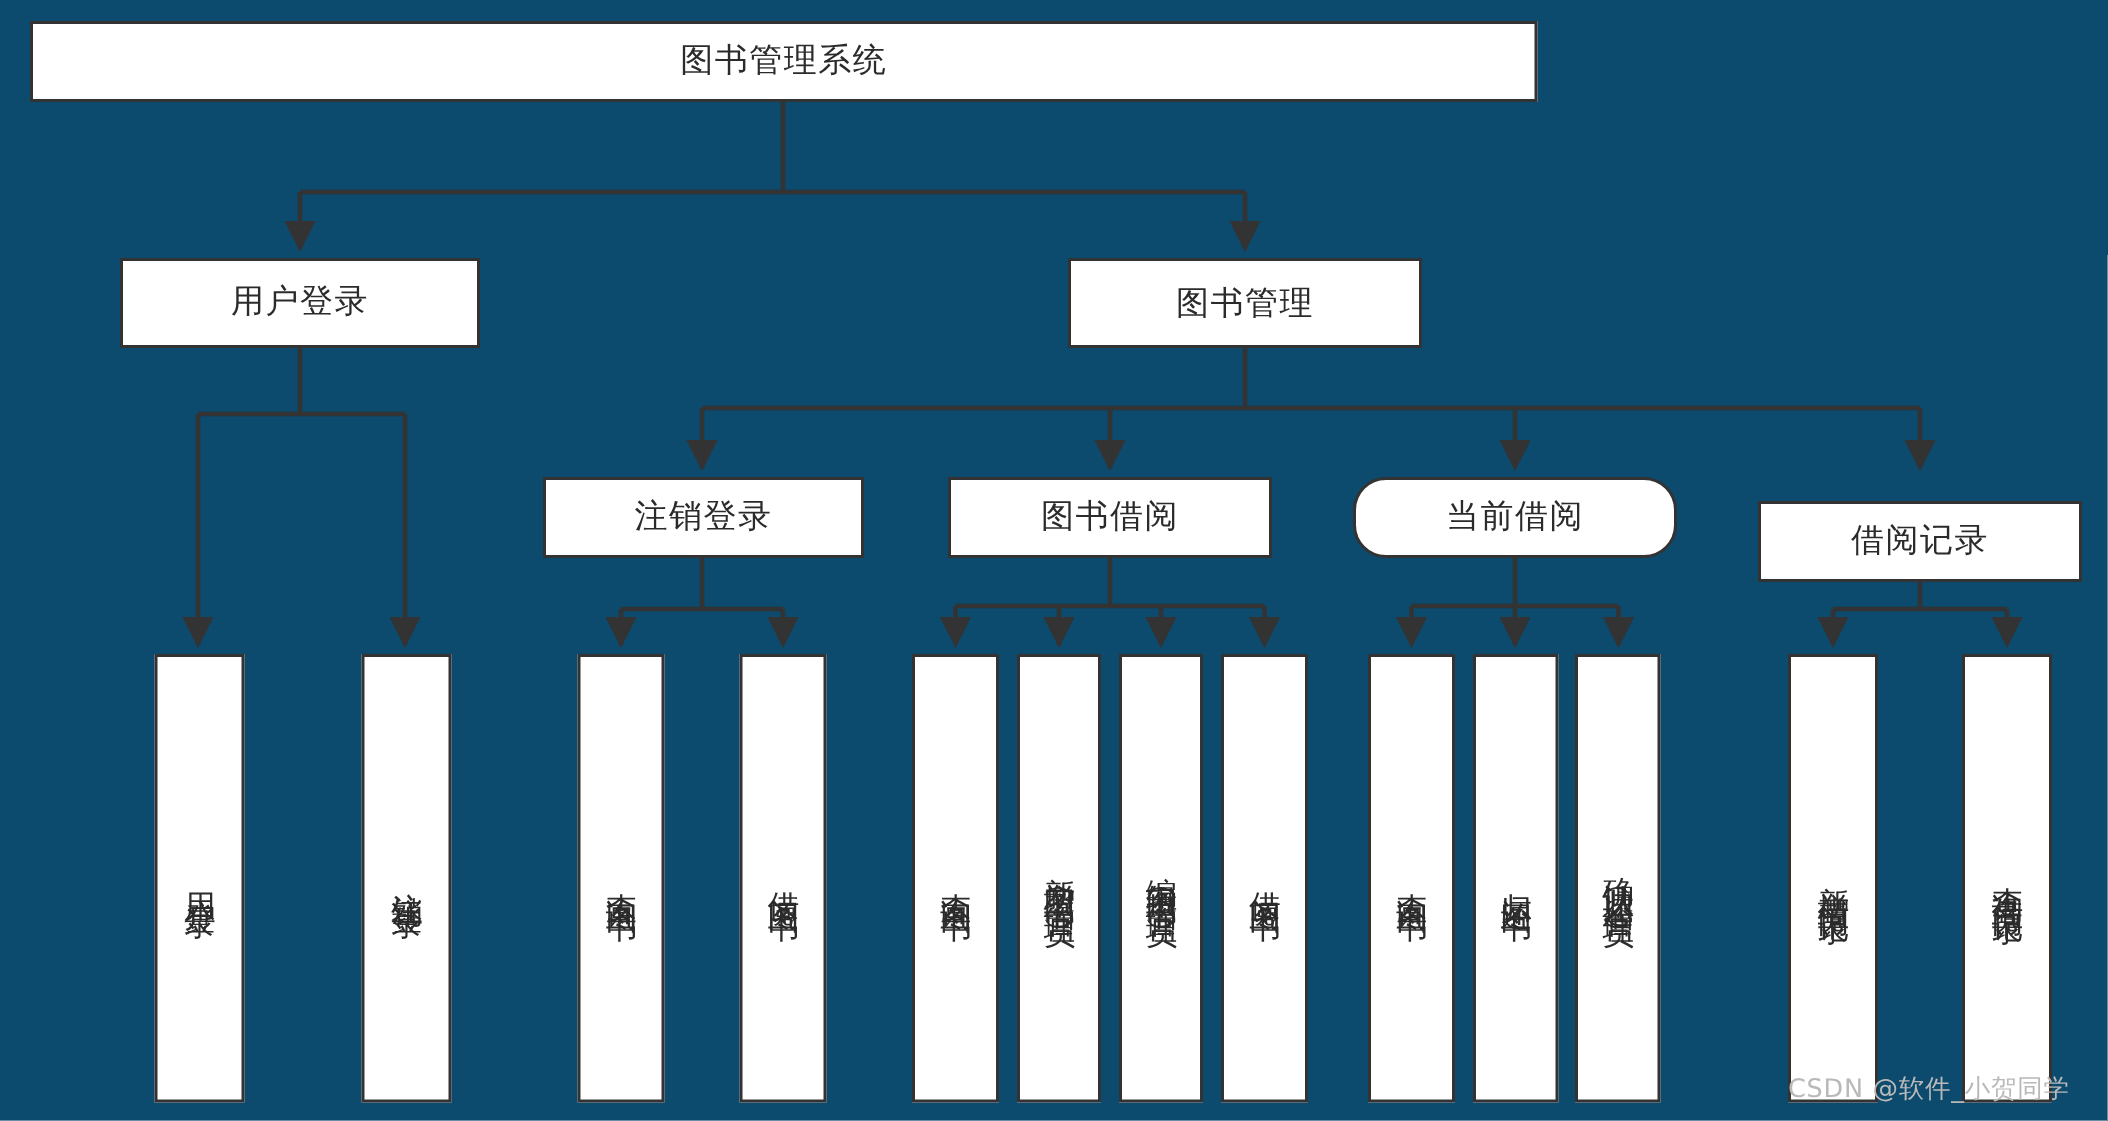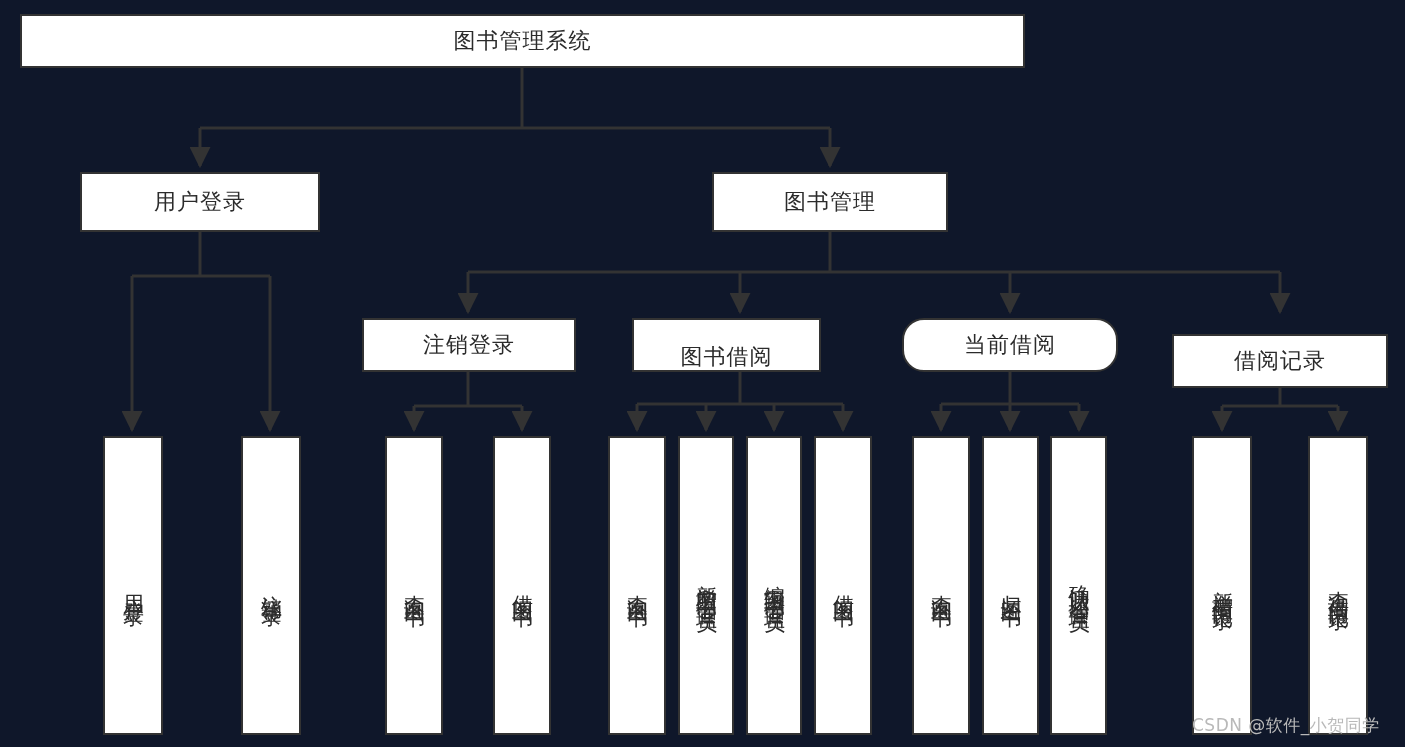--- a/index.html
+++ b/index.html
@@ -10,21 +10,21 @@
   body {
     width: 1405px;
     height: 747px;
     font-family: "DejaVu Sans", "Liberation Sans", sans-serif;
     overflow: hidden;
   }
   #canvas {
     position: relative;
     width: 1405px;
     height: 747px;
-    background: #0f172a;
+    background: #0c4a6e;
   }
   svg#wires {
     position: absolute;
     left: 0; top: 0;
     width: 1405px;
     height: 747px;
     overflow: visible;
   }
   .node {
     position: absolute;
@@ -126,21 +126,21 @@
   <div class="node horiz" style="left:80px; top:172px; width:240px; height:60px;">
     <span class="label">用户登录</span>
   </div>
   <div class="node horiz" style="left:712px; top:172px; width:236px; height:60px;font-family:Liberation Serif, serif;">
     <span class="label">图书管理</span>
   </div>
 
   <div class="node horiz" style="left:362px; top:318px; width:214px; height:54px;">
     <span class="label">注销登录</span>
   </div>
-  <div class="node horiz" style="left:632px; top:318px; width:189px; height:54px;align-items:flex-end;">
+  <div class="node horiz" style="left:632px; top:318px; width:216px; height:54px;">
     <span class="label">图书借阅</span>
   </div>
   <div class="node horiz" style="left:902px; top:318px; width:216px; height:54px;border-radius:22px;">
     <span class="label">当前借阅</span>
   </div>
   <div class="node horiz" style="left:1172px; top:318px; width:216px; height:54px;margin-top:16px;">
     <span class="label">借阅记录</span>
   </div>
 
   <div class="node vert" style="left:103px; top:436px; width:60px; height:299px;">

